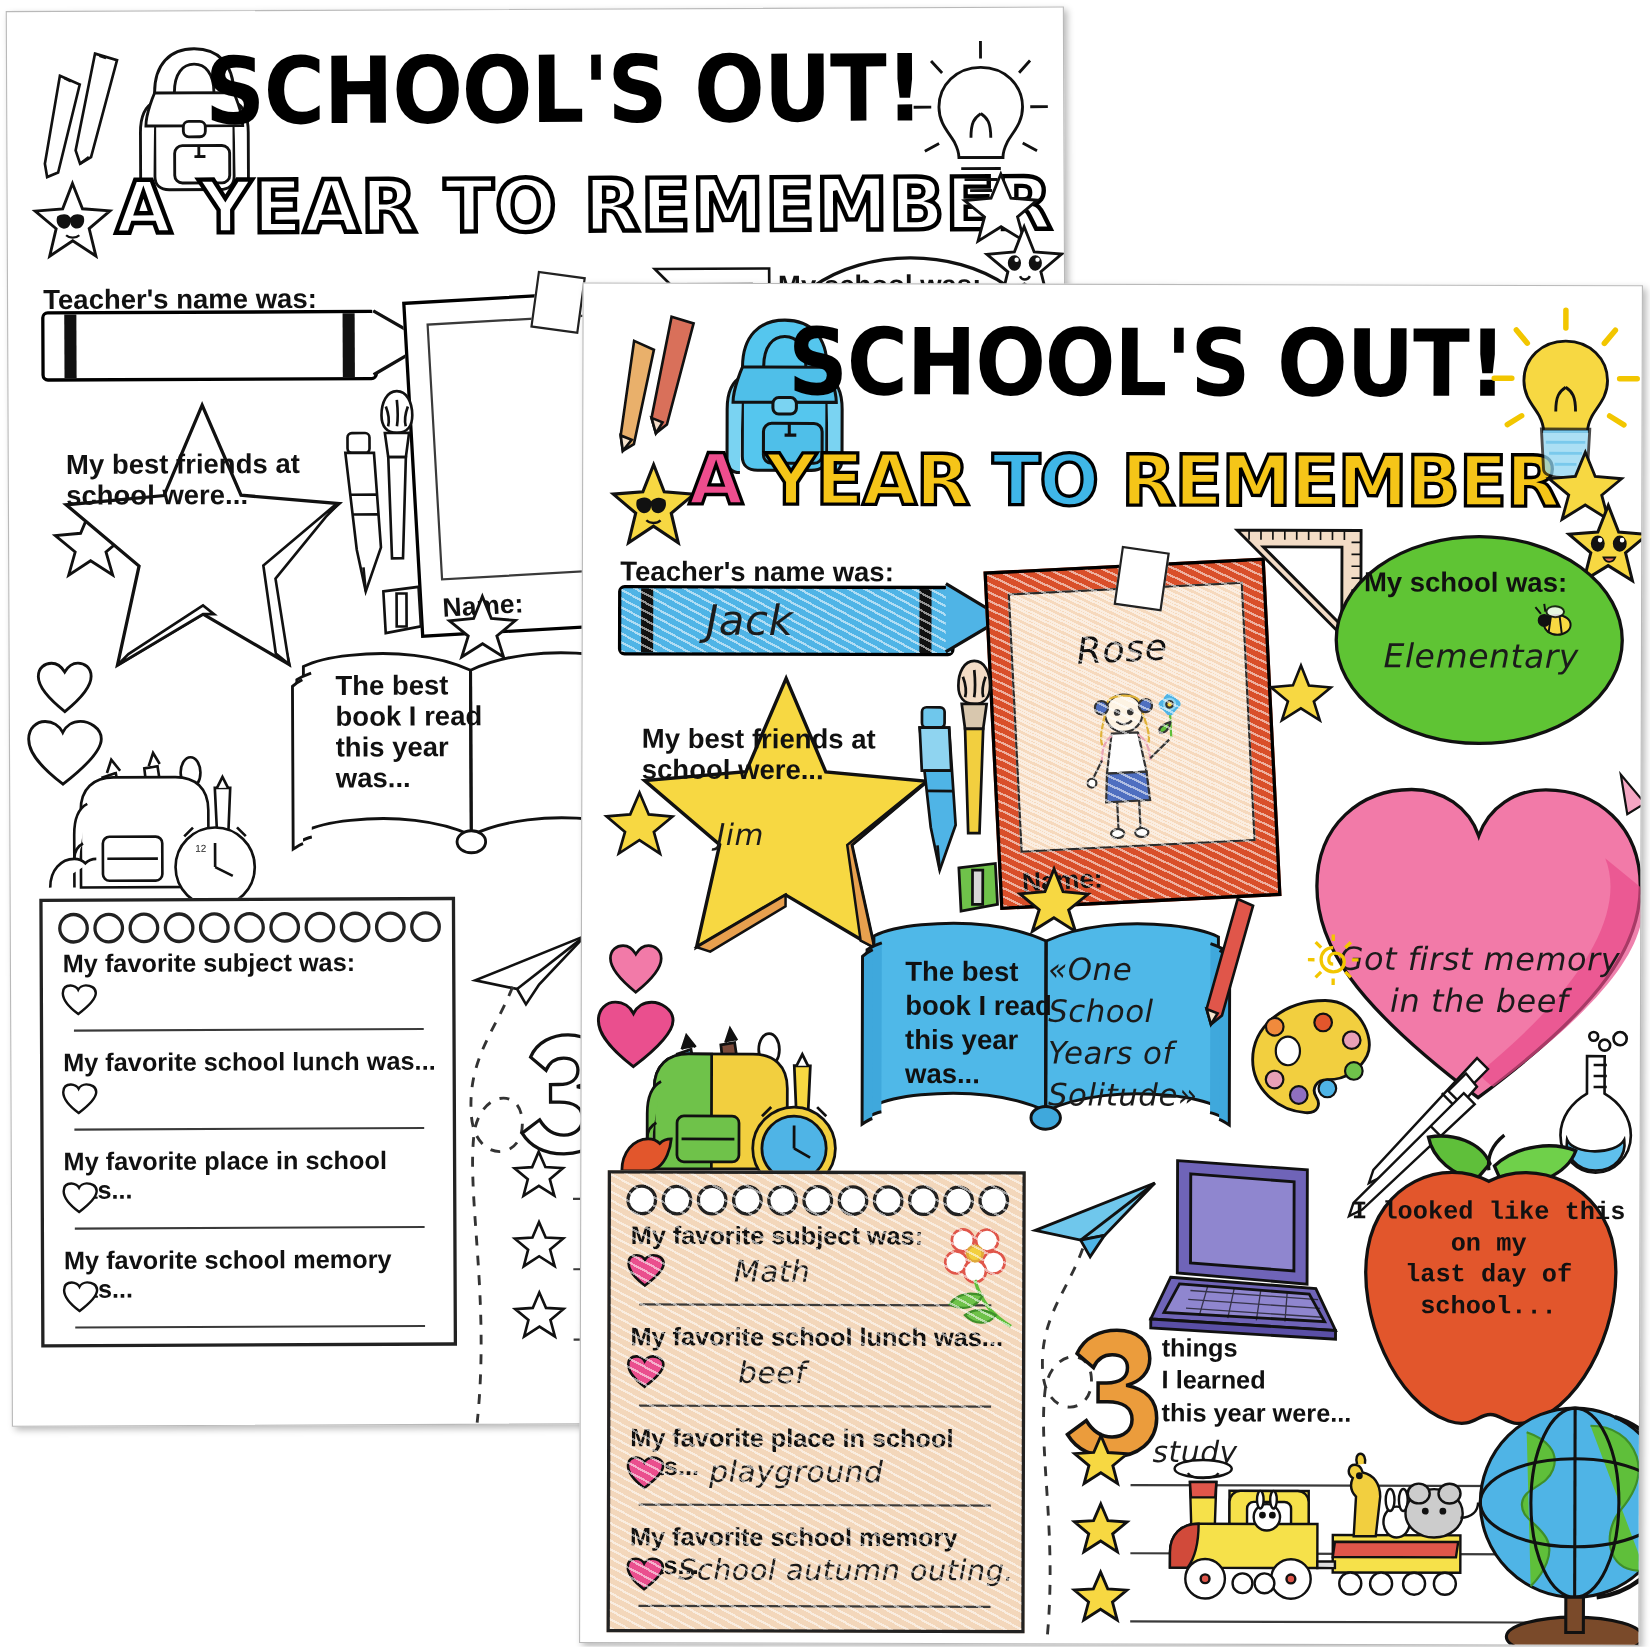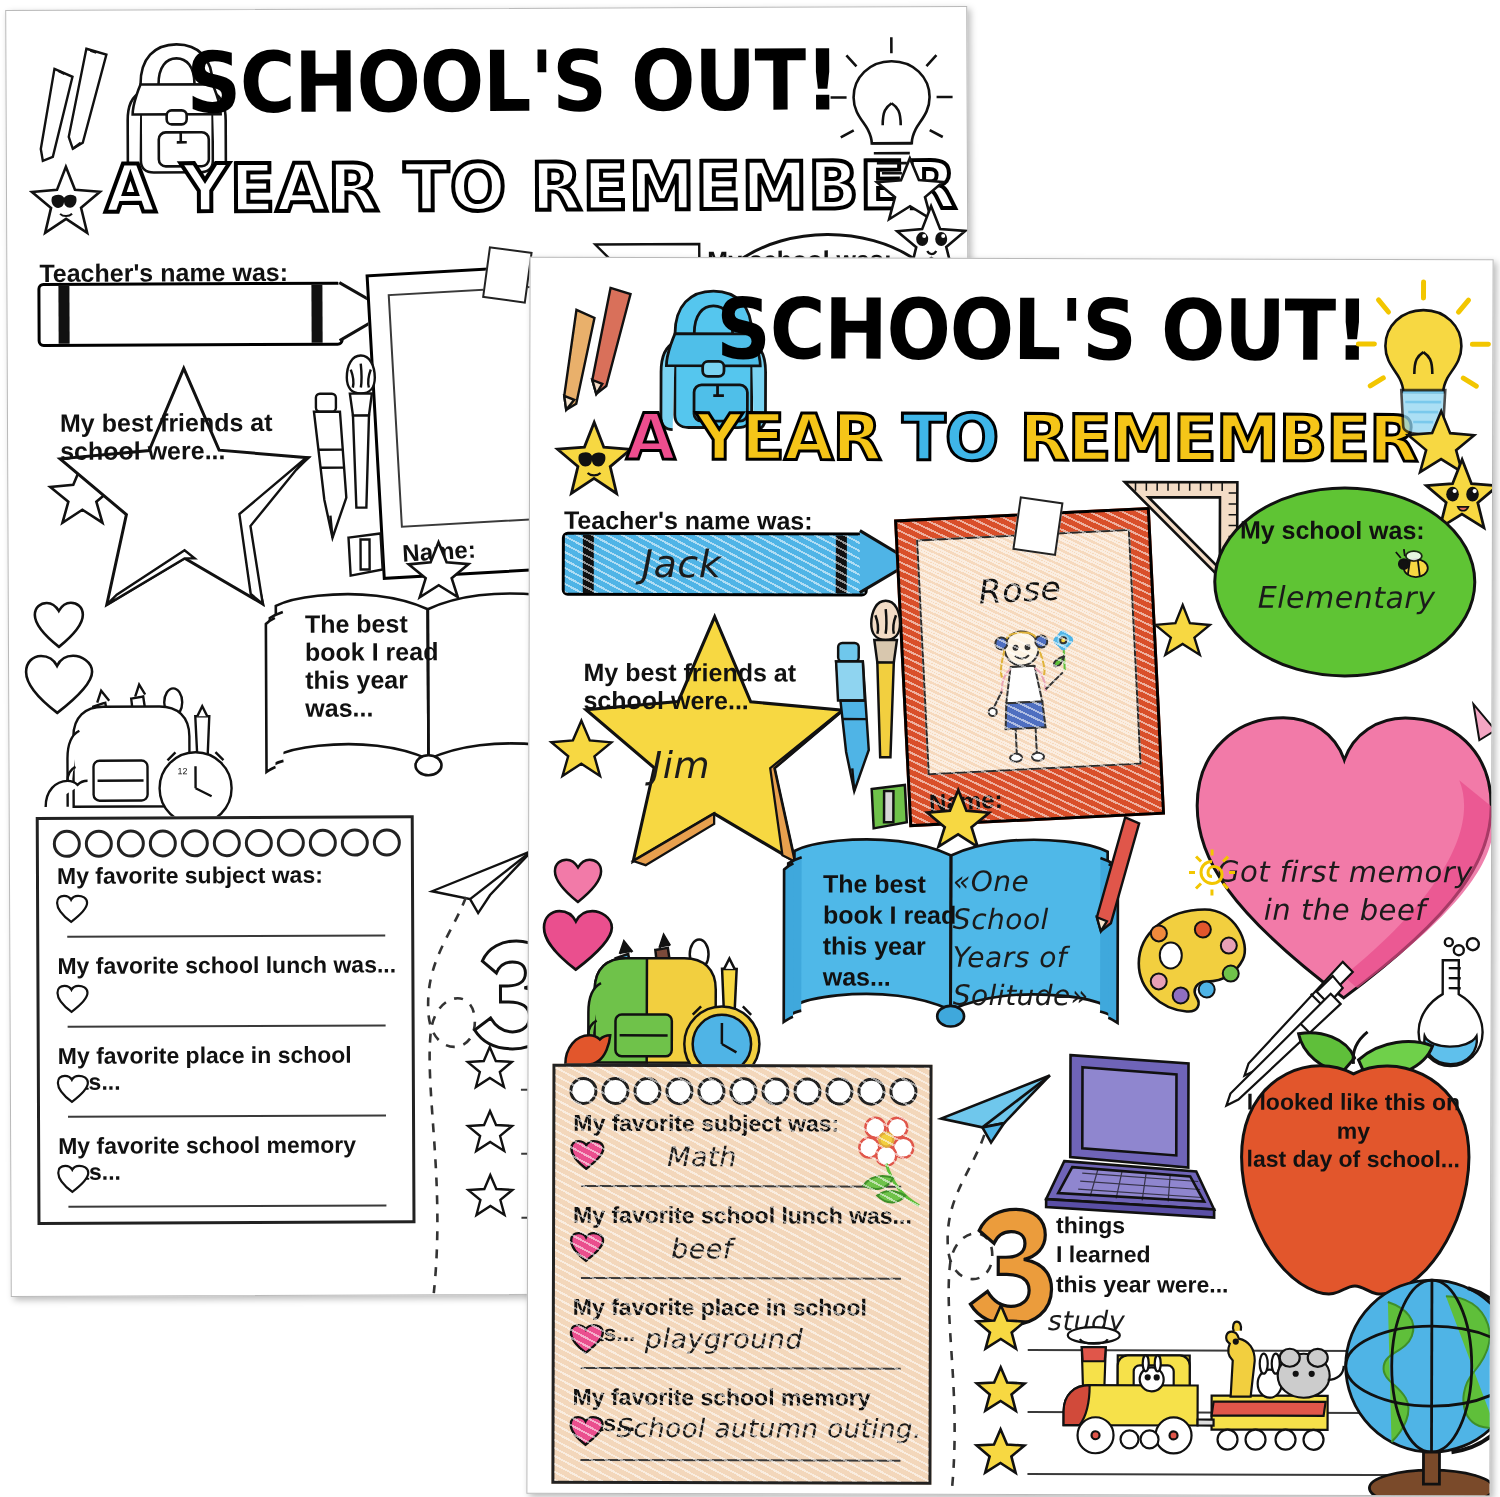--- a/index.html
+++ b/index.html
@@ -385,21 +385,21 @@
   </svg>
   <svg style="position:absolute;left:40px;top:348px;" width="290" height="280" viewBox="0 0 280 270">
     <path d="M140 10 175 92 264 100 198 156 218 246 140 200 62 246 82 156 16 100 105 92Z" fill="#f7d842" stroke="#111" stroke-width="3"></path>
     <path d="M264 100 198 156 218 246 206 240 194 156 258 104Z" fill="#e8a04e" stroke="#111" stroke-width="2.2"></path>
     <path d="M62 246 140 200 140 210 74 250Z" fill="#e8a04e" stroke="#111" stroke-width="2.2"></path>
   </svg>
   <div class="lbl" style="left:54px;top:400px;font-size:25px;">
     <span>My best friends at</span><br>
     <span>school were...</span>
   </div>
-  <div class="hw" style="left:122px;top:486px;font-size:37px;">Jim</div>
+  <div class="hw" style="left:122px;top:486px;font-size:27px;">Jim</div>
 
   <svg style="position:absolute;left:22px;top:598px;" width="54" height="50" viewBox="0 0 56 52">
     <path d="M28 48C8 32 4 22 4 16 4 8 10 4 16 4c5 0 9 3 12 8 3-5 7-8 12-8 6 0 12 4 12 12 0 6-4 16-24 32Z" fill="#f27aa8" stroke="#111" stroke-width="2.6"></path>
   </svg>
   <svg style="position:absolute;left:10px;top:648px;" width="74" height="68" viewBox="0 0 72 66">
     <path d="M36 62C10 42 5 30 5 21 5 11 12 5 20 5c7 0 13 4 16 10 3-6 9-10 16-10 8 0 19 6 19 16 0 9-9 21-35 41Z" fill="#ea4f8e" stroke="#111" stroke-width="2.6"></path>
   </svg>
 
   <svg style="position:absolute;left:18px;top:600px;" width="240" height="240" viewBox="0 0 230 230">
     <g stroke="#111" stroke-width="2.4">
@@ -604,21 +604,21 @@
   </svg>
 
   <svg style="position:absolute;left:680px;top:756px;" width="290" height="290" viewBox="0 0 290 290">
     <g stroke="#111" stroke-width="3">
       <path d="M146 42c-8-20-34-28-56-24 4 20 24 36 44 38Z" fill="#5fbf3a"></path>
       <path d="M150 44c22-20 54-22 74-14-8 22-38 34-66 32Z" fill="#6fd04a"></path>
       <path d="M145 48c-2-14 4-24 14-32" fill="none"></path>
       <path d="M145 58c-42-22-100 2-110 62-10 60 26 140 74 156 22 7 26-6 38-6s16 13 38 6c48-16 84-96 74-156-10-60-72-84-114-62Z" fill="#e2562c"></path>
     </g>
   </svg>
-  <div class="lbl" style="left:700px;top:828px;font-size:23px;width:250px;text-align:center;line-height:1.24;">
+  <div class="lbl" style="left:700px;top:828px;font-size:23px;width:250px;text-align:center;line-height:1.24;font-family:Liberation Mono, monospace;">
     <span>I looked like this on my</span><br>
     <span>last day of school...</span>
   </div>
 
   <svg style="position:absolute;left:406px;top:812px;" width="120" height="76" viewBox="0 0 110 70">
     <g stroke="#111" stroke-width="2.4">
       <path d="M106 4 6 44 44 52 64 48Z" fill="#6fc7ec"></path>
       <path d="M44 52 52 66 64 48Z" fill="#4fb4e6"></path>
       <path d="M106 4 44 52" fill="none"></path>
     </g>

